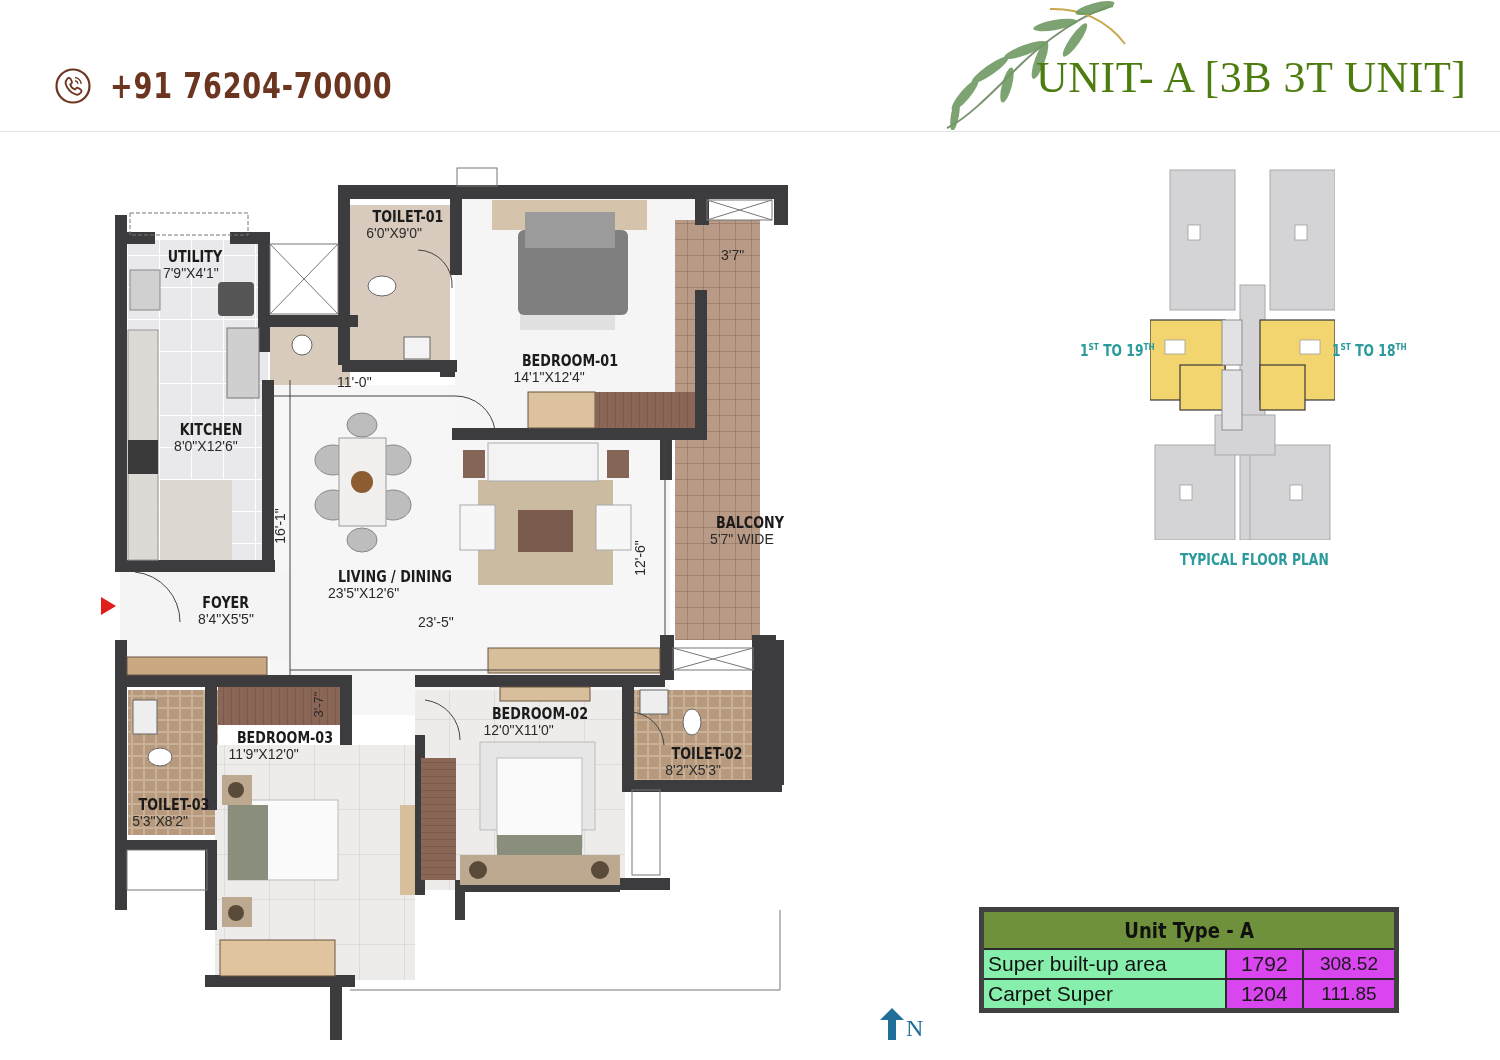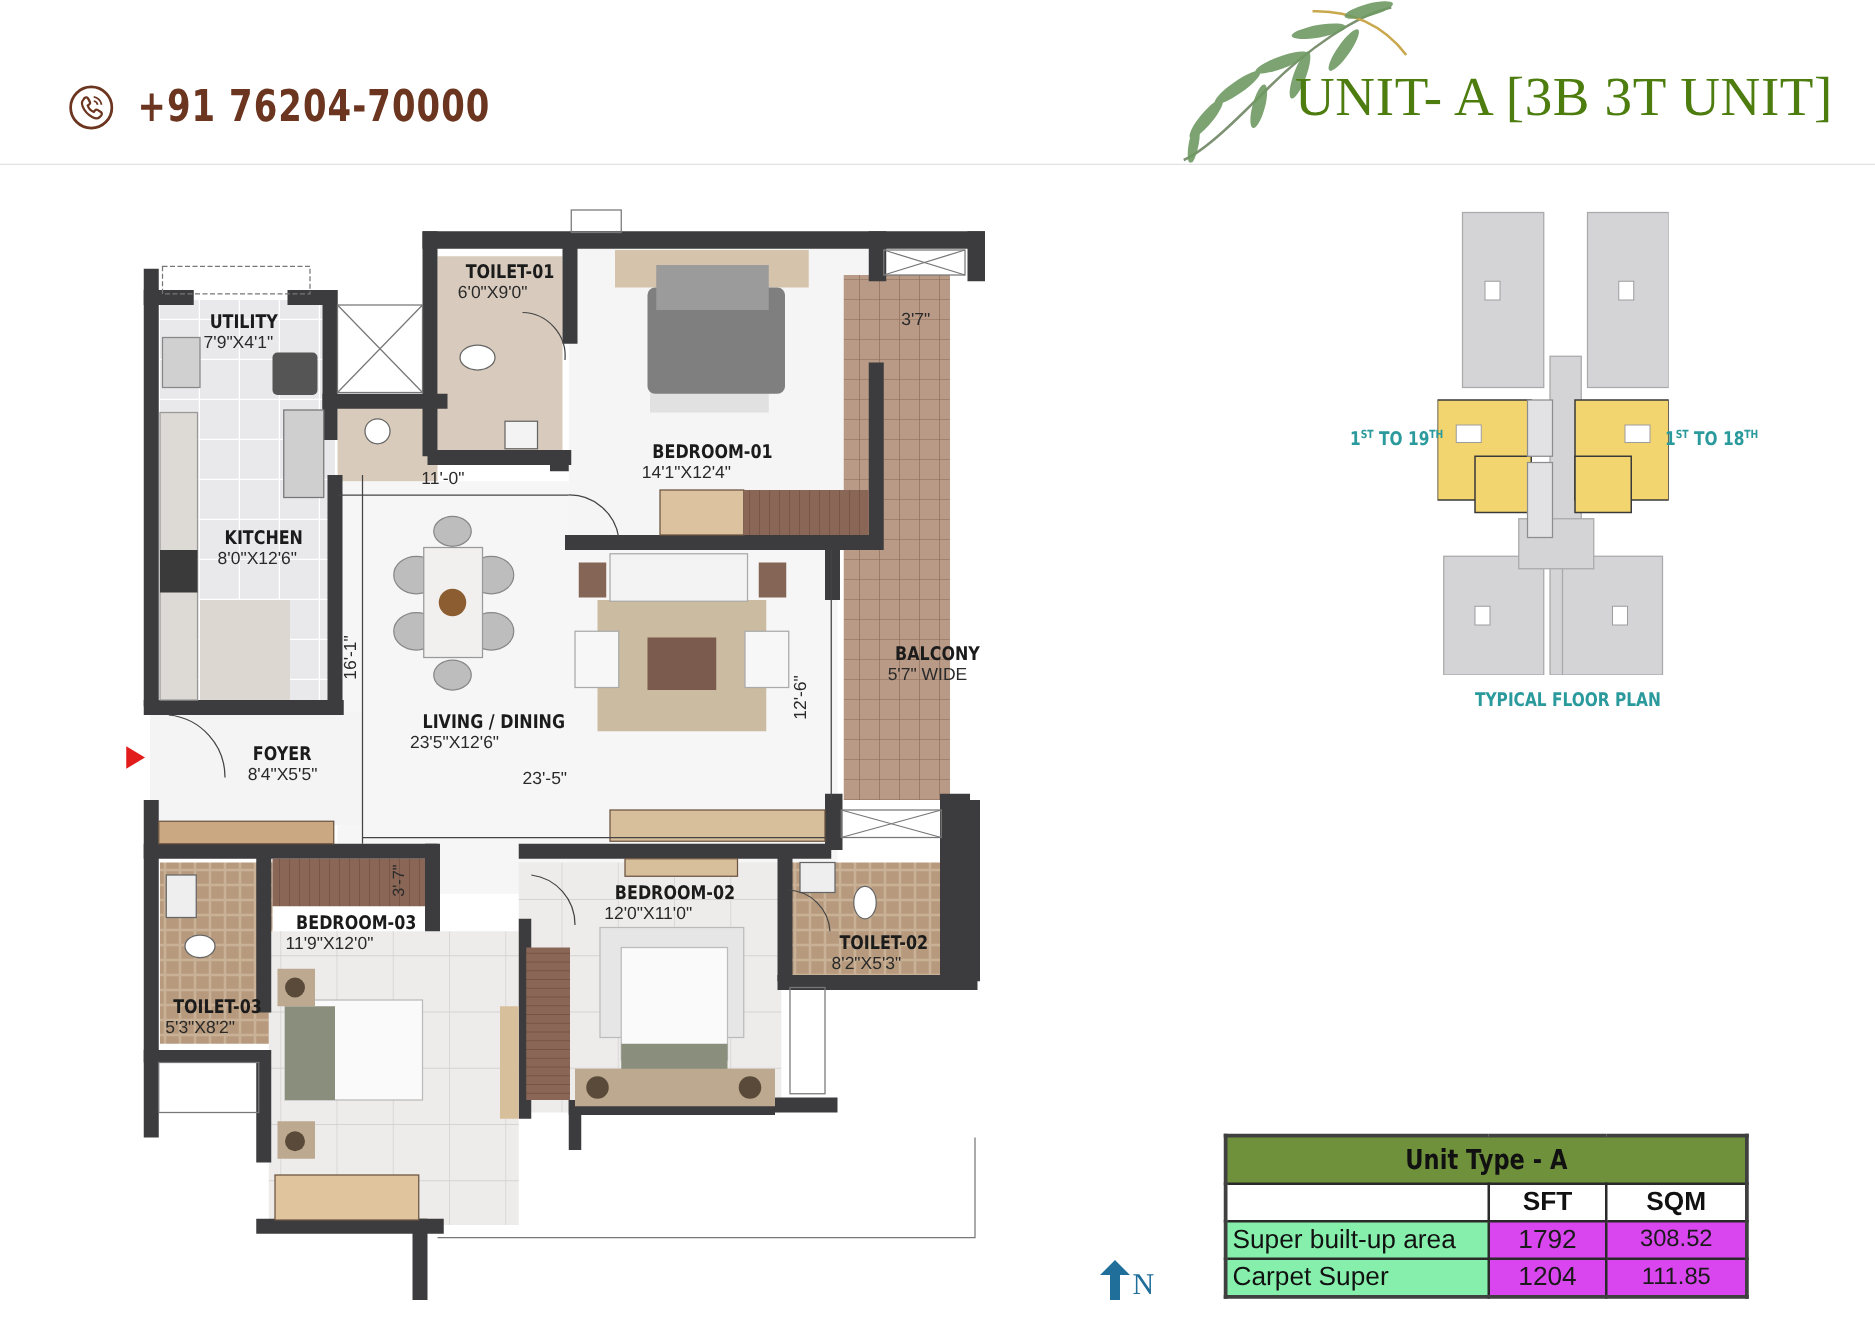--- a/index.html
+++ b/index.html
@@ -23,21 +23,21 @@
   .keyplan{left:1150px;top:165px;width:185px;height:375px;}
   .kp-label{font-family:"DejaVu Sans","Liberation Sans",sans-serif;font-weight:bold;font-size:15px;color:#2a9a9c;white-space:nowrap;transform:scaleX(0.82);transform-origin:left center;}
   .kp-label sup{font-size:9px;}
   .kp-left{left:1080px;top:342px;}
   .kp-right{left:1332px;top:342px;}
   .kp-caption{left:1180px;top:551px;}
   
   .north{left:880px;top:1008px;display:flex;align-items:flex-end;gap:2px;}
   .north-letter{font-family:"Liberation Serif",serif;font-size:24px;color:#1f6f9a;line-height:1;}
   
-  .area-table{left:979px;top:907px;width:420px;border-collapse:collapse;border:3px solid #404040;}
+  .area-table{left:979px;top:907px;width:420px;border-collapse:collapse;border:5px solid #404040;}
   .area-table td,.area-table th{border:2px solid #2a2a2a;padding:0 6px;height:28px;}
   .area-table .head{background:#6f913c;text-align:center;font-family:"DejaVu Sans",sans-serif;font-weight:bold;font-size:22px;color:#111;height:36px;}
   .area-table .head span{display:inline-block;transform:scaleX(0.82);}
   .area-table .col-h{background:#fff;text-align:center;font-family:"Liberation Sans",sans-serif;font-weight:bold;font-size:21px;color:#111;}
   .area-table .row-label{background:#86efac;font-family:"Liberation Sans",sans-serif;font-size:21px;color:#111;text-align:left;padding-left:4px;white-space:nowrap;}
   .area-table .row-val{background:#d946ef;font-family:"Liberation Sans",sans-serif;font-size:21px;color:#1a1a1a;text-align:center;}
   .area-table .row-val.sqm{font-size:19px;}
 </style>
 </head>
 <body>
@@ -337,25 +337,20 @@
   </svg>
   <span class="north-letter">N</span>
 </div>
 
 <table class="abs area-table">
   <tbody>
       <tr>
     <td class="head" colspan="3"><span>Unit Type - A</span></td>
   </tr>
   <tr>
-    <td class="col-h" style="width:196px;"></td>
-    <td class="col-h">SFT</td>
-    <td class="col-h">SQM</td>
-  </tr>
-  <tr>
     <td class="row-label">Super built-up area</td>
     <td class="row-val">1792</td>
     <td class="row-val sqm">308.52</td>
   </tr>
   <tr>
     <td class="row-label">Carpet Super</td>
     <td class="row-val">1204</td>
     <td class="row-val sqm">111.85</td>
   </tr>
 </tbody>

